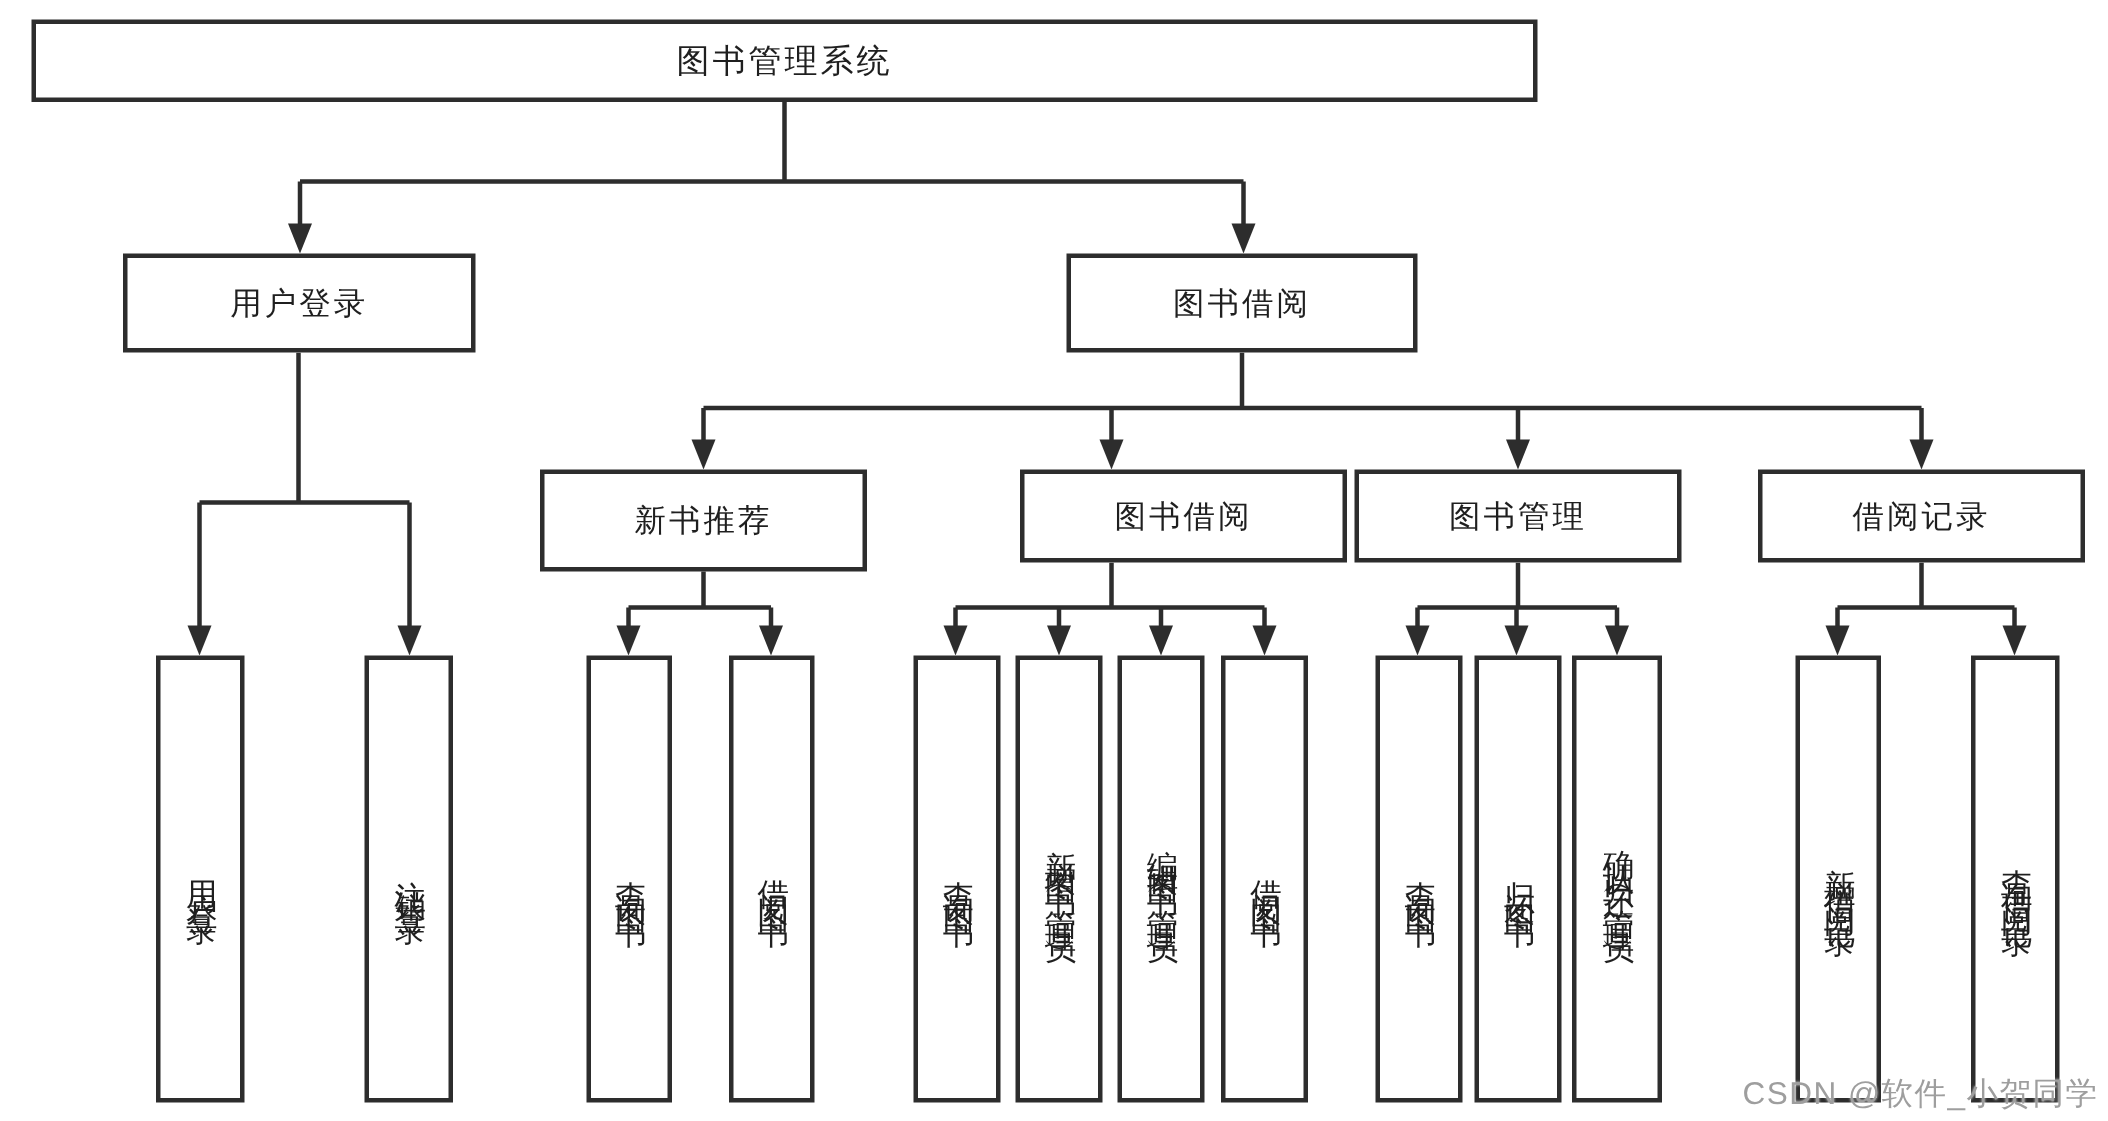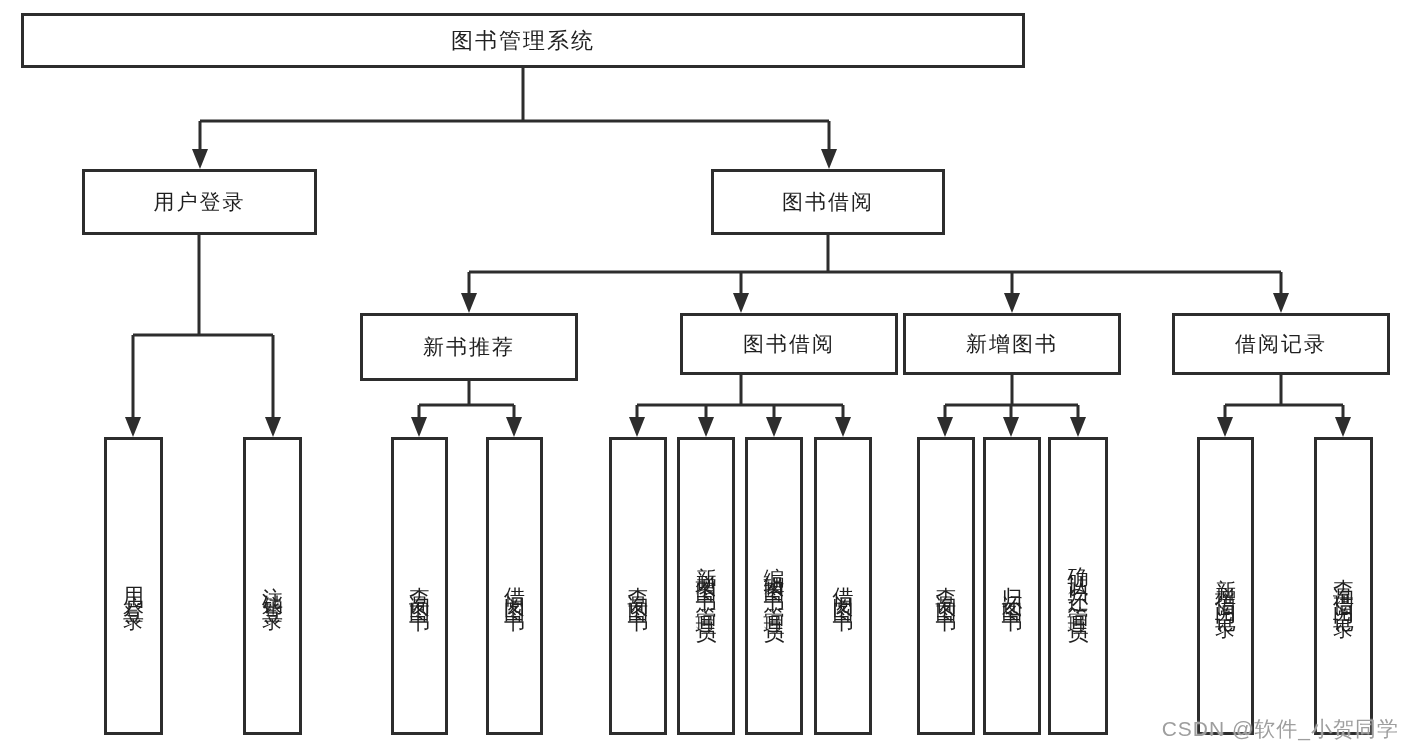--- a/index.html
+++ b/index.html
@@ -82,21 +82,21 @@
     <span>图书借阅</span>
   </div>
 
   <div class="box hbox" style="left:360px; top:313px; width:218px; height:68px;">
     <span>新书推荐</span>
   </div>
   <div class="box hbox" style="left:632px; top:313px; width:218px; height:62px;margin-left:48px;">
     <span>图书借阅</span>
   </div>
   <div class="box hbox" style="left:903px; top:313px; width:218px; height:62px;">
-    <span>新增图书</span>
+    <span>图书管理</span>
   </div>
   <div class="box hbox" style="left:1172px; top:313px; width:218px; height:62px;">
     <span>借阅记录</span>
   </div>
 
   <div class="box vbox" style="left:104px; top:437px; width:59px; height:298px;">
     <span>用户登录</span>
   </div>
   <div class="box vbox" style="left:243px; top:437px; width:59px; height:298px;">
     <span>注销登录</span>

